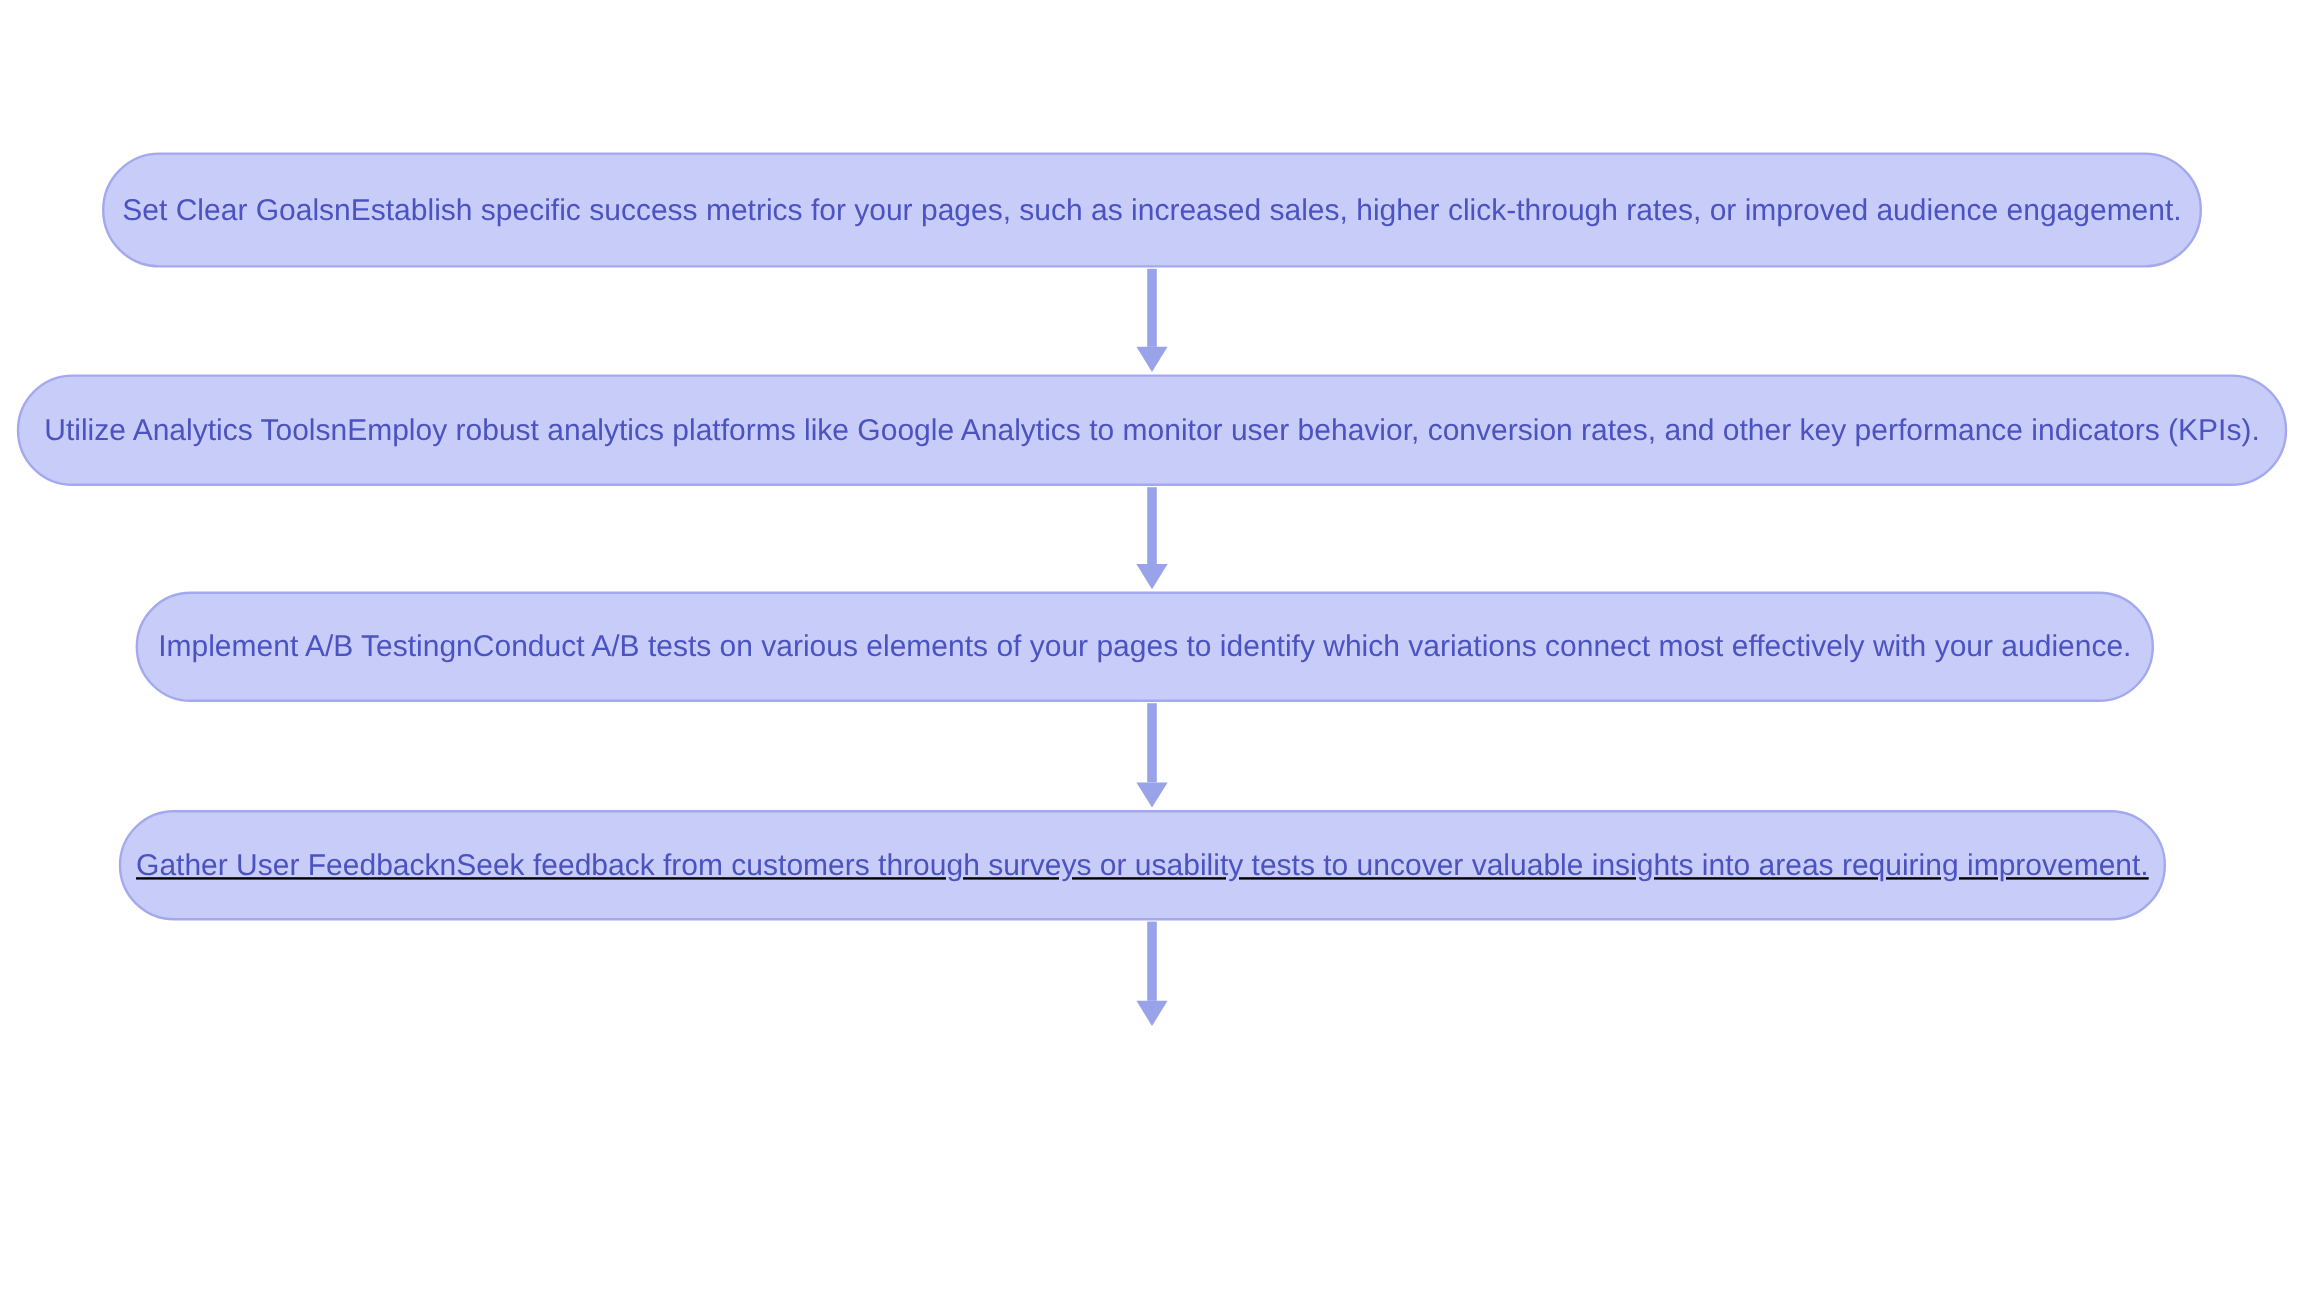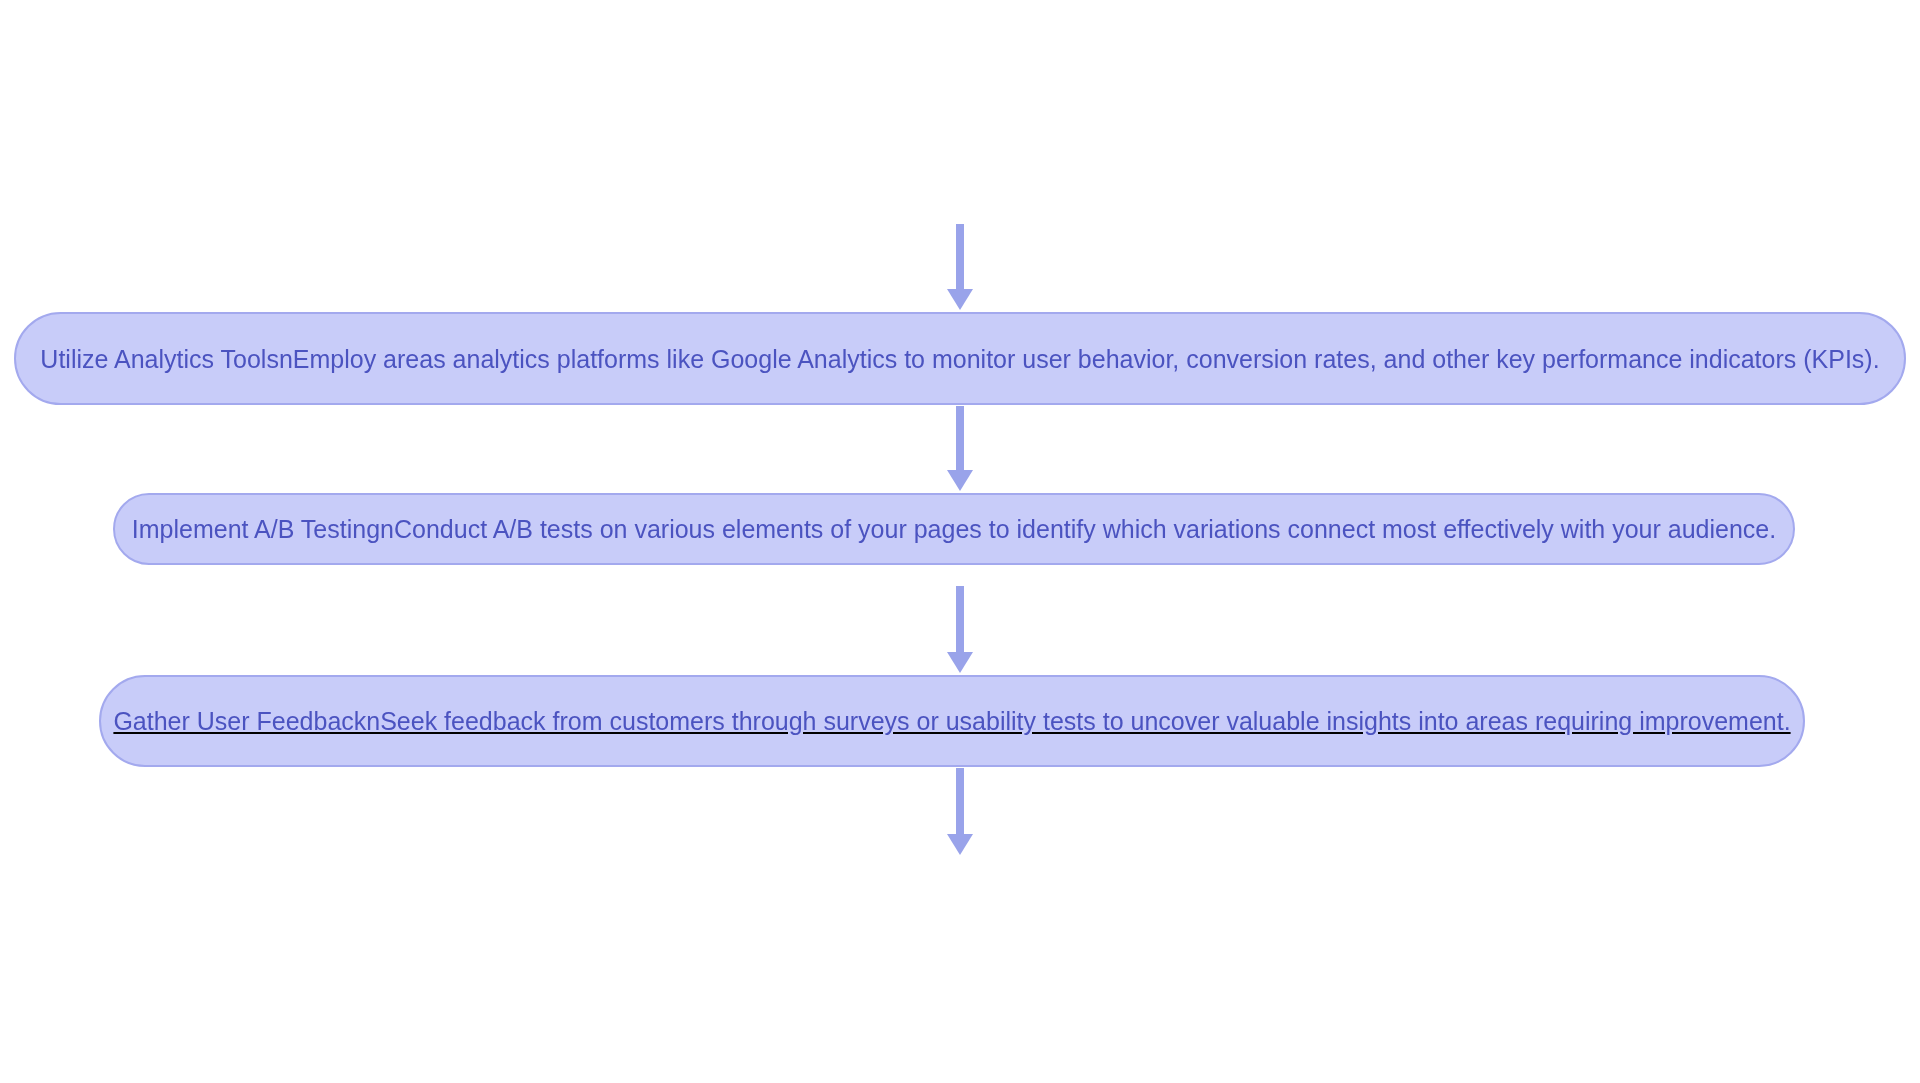--- a/index.html
+++ b/index.html
@@ -27,21 +27,21 @@
     text-align: center;
   }
   .flow-box .box-text {
     color: var(--text, #4b53c0);
     font-size: 25px;
     line-height: 1.2;
     white-space: nowrap;
   }
   .box1 { left: 85px;  top: 127px; width: 1750px; height: 96px; }
   .box2 { left: 14px;  top: 312px; width: 1892px; height: 93px; }
-  .box3 { left: 113px; top: 493px; width: 1682px; height: 72px; }
+  .box3 { left: 113px; top: 493px; width: 1682px; height: 92px; }
   .box4 { left: 99px;  top: 675px; width: 1706px; height: 92px; text-decoration: underline; }
   .box5 { left: 192px; top: 857px; width: 1535px; height: 92px; }
 
   .flow-arrow {
     position: absolute;
     left: 947px;
     width: 26px;
     display: flex;
     flex-direction: column;
     align-items: center;
@@ -61,28 +61,31 @@
   .arrow1 { top: 224px; height: 86px; }
   .arrow2 { top: 406px; height: 85px; }
   .arrow3 { top: 586px; height: 87px; }
   .arrow4 { top: 768px; height: 87px; }
 </style>
 </head>
 <body>
 
 <div class="stage">
 
+  <div class="flow-box box1">
+    <span class="box-text">Set Clear GoalsnEstablish specific success metrics for your pages, such as increased sales, higher click-through rates, or improved audience engagement.</span>
+  </div>
 
   <div class="flow-arrow arrow1">
     <div class="arrow-line"></div>
     <div class="arrow-head"></div>
   </div>
 
   <div class="flow-box box2">
-    <span class="box-text">Utilize Analytics ToolsnEmploy areas analytics platforms like Google Analytics to monitor user behavior, conversion rates, and other key performance indicators (KPIs).</span>
+    <span class="box-text">Utilize Analytics ToolsnEmploy robust analytics platforms like Google Analytics to monitor user behavior, conversion rates, and other key performance indicators (KPIs).</span>
   </div>
 
   <div class="flow-arrow arrow2">
     <div class="arrow-line"></div>
     <div class="arrow-head"></div>
   </div>
 
   <div class="flow-box box3">
     <span class="box-text">Implement A/B TestingnConduct A/B tests on various elements of your pages to identify which variations connect most effectively with your audience.</span>
   </div>

